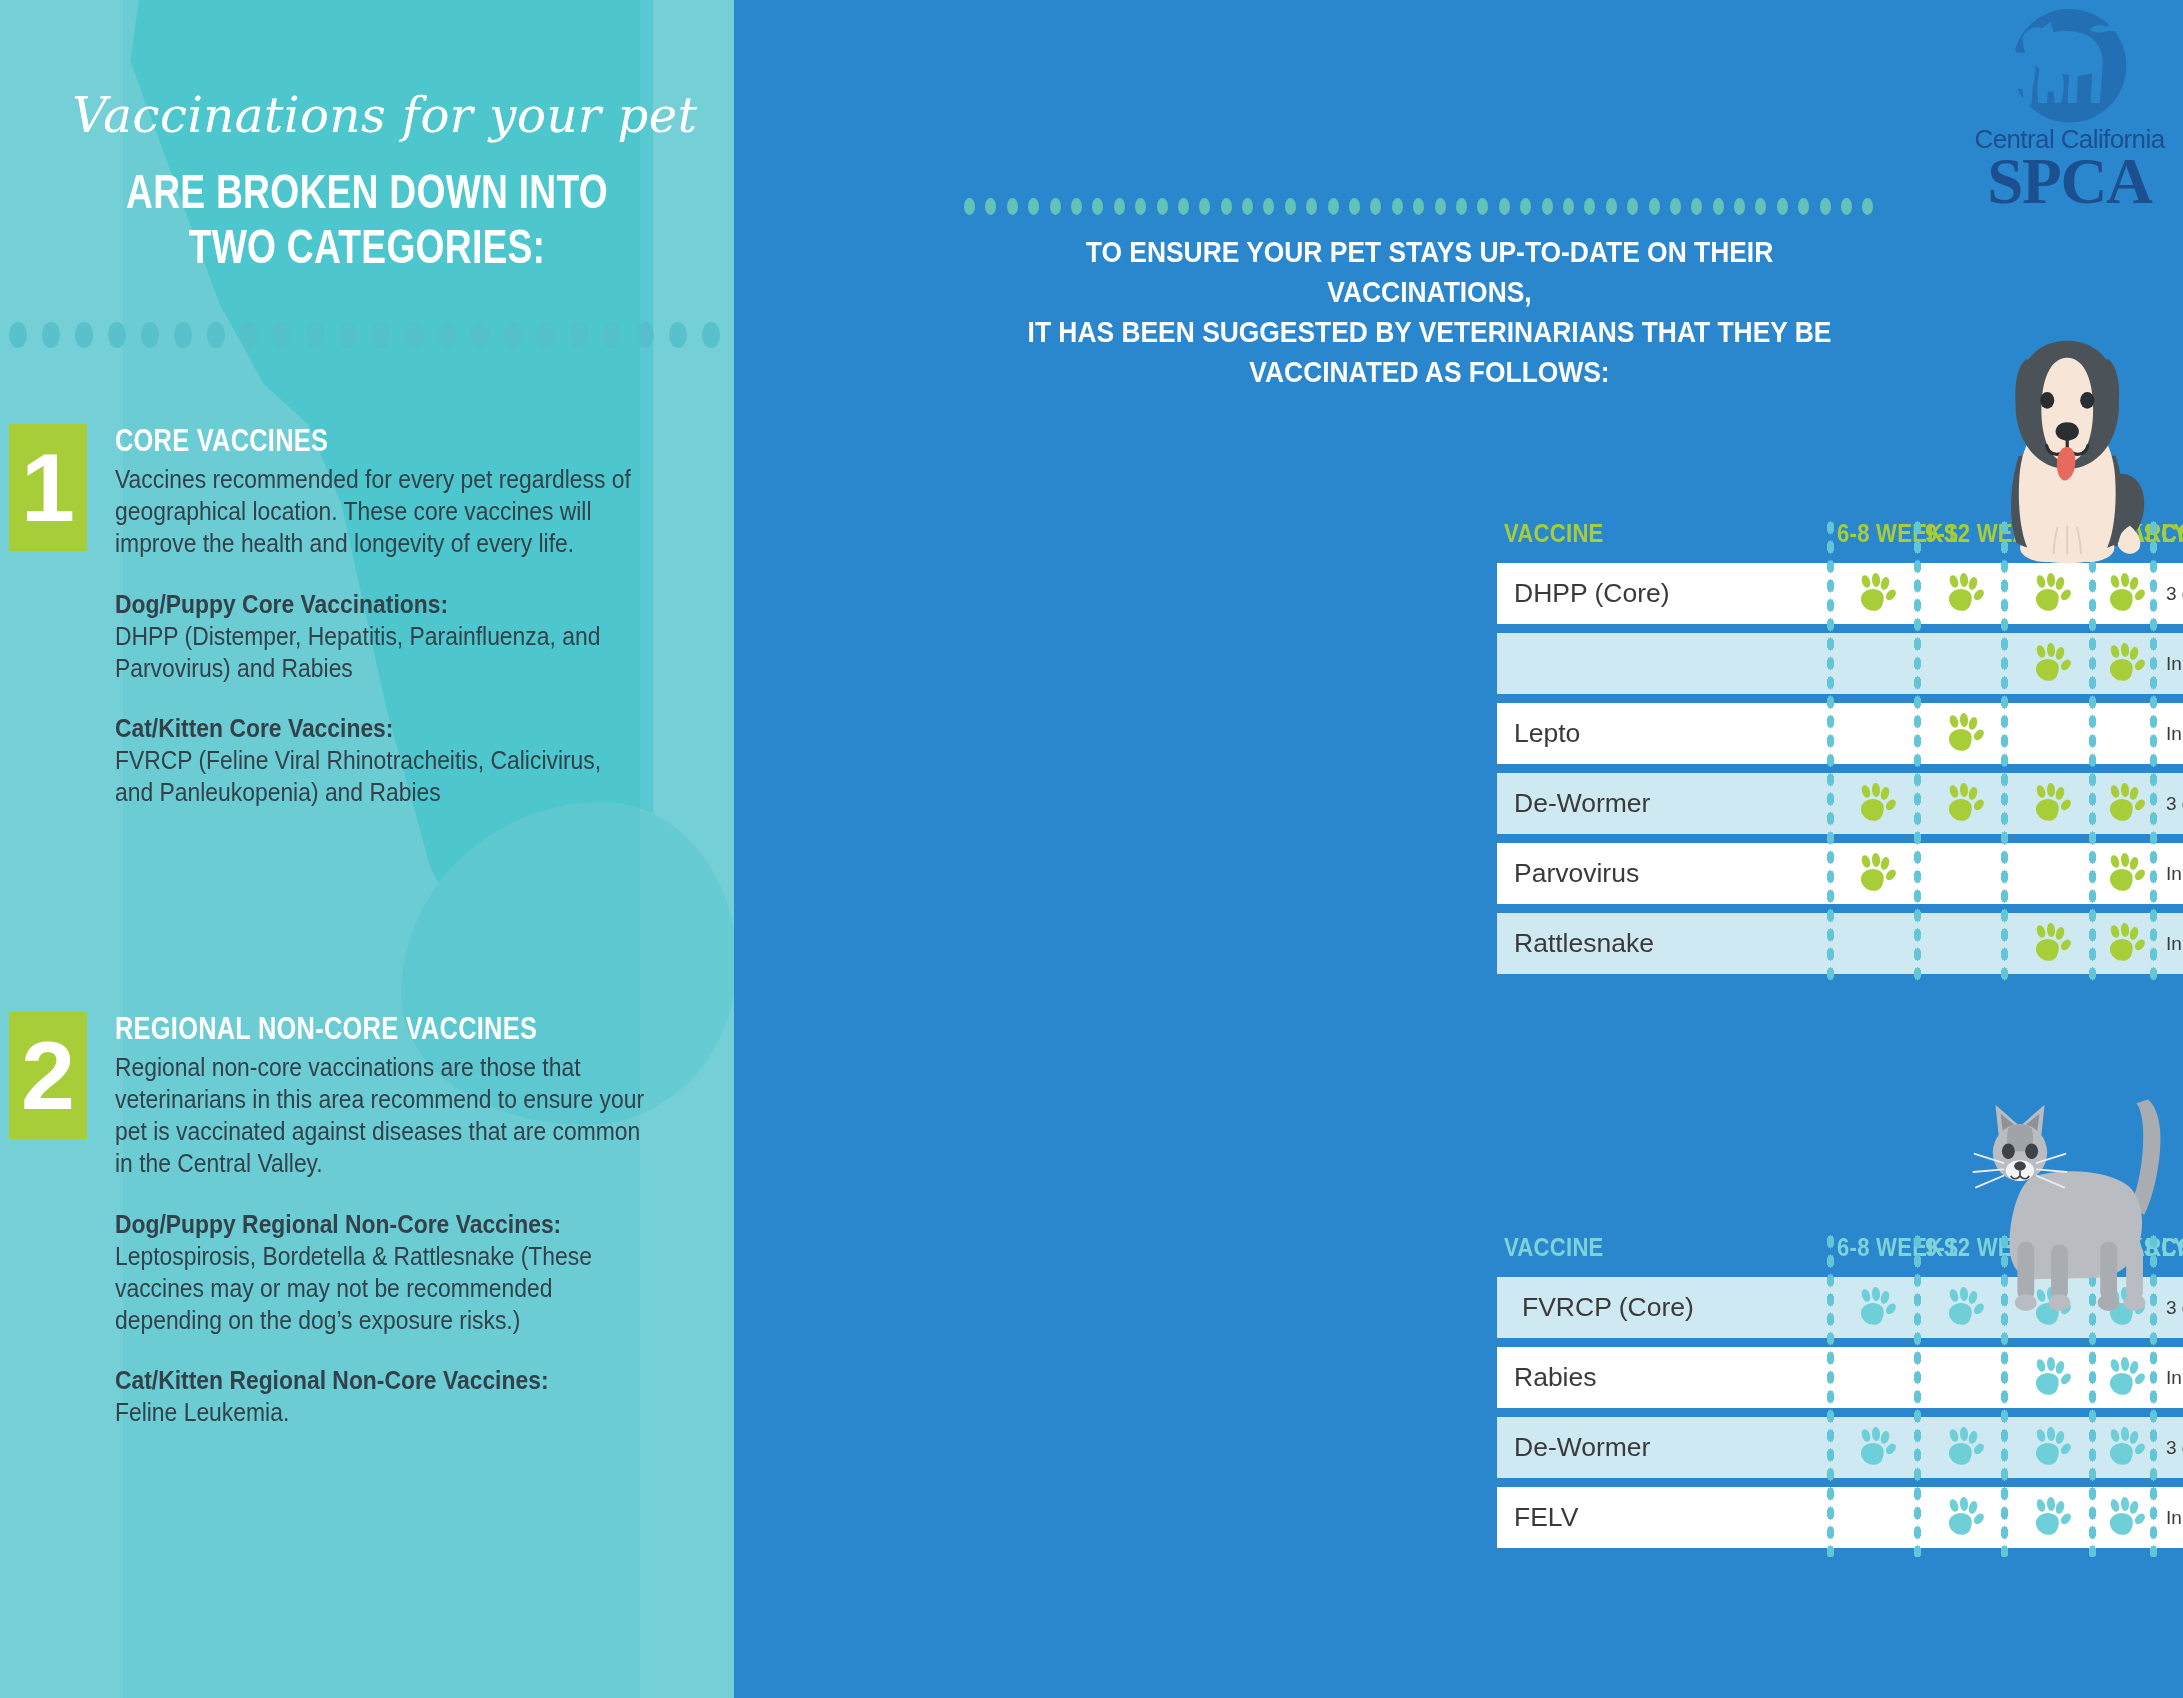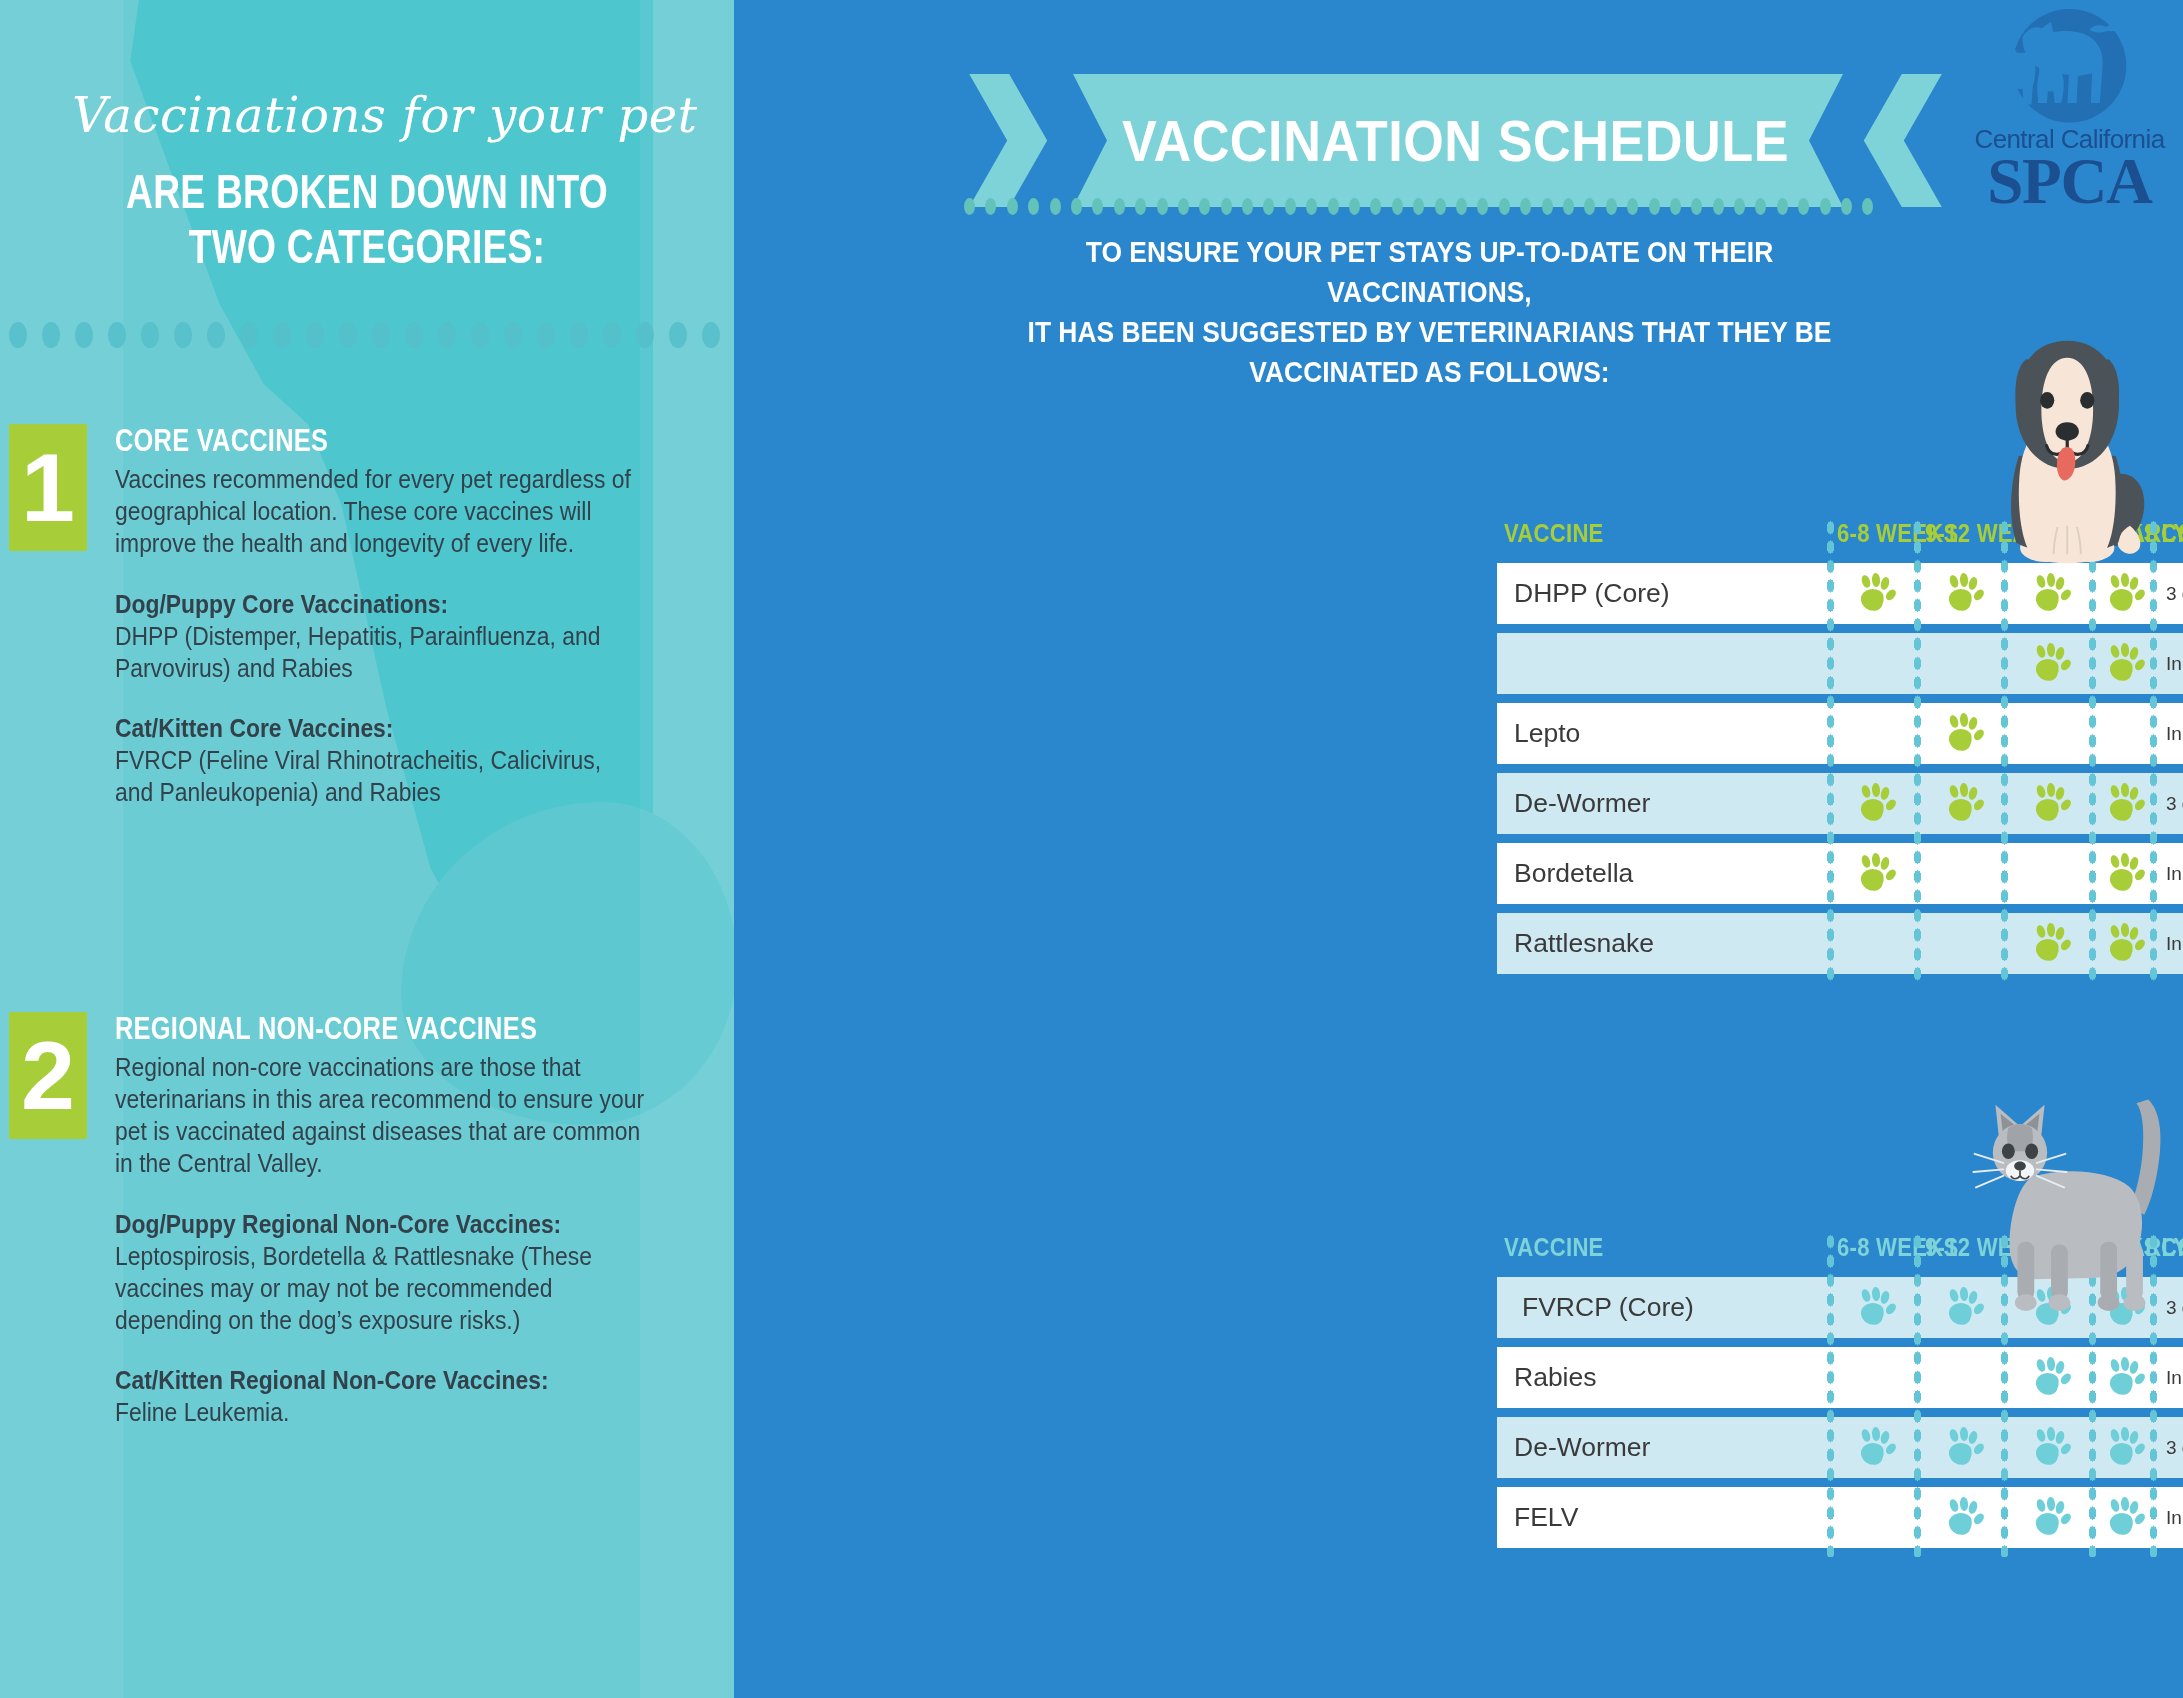--- a/index.html
+++ b/index.html
@@ -246,26 +246,20 @@
           <div class="sec-gap"></div>
           <div class="sec-p b">Cat/Kitten Regional Non-Core Vaccines:</div>
           <div class="sec-p">Feline Leukemia.</div>
         </div>
       </div>
     </div>
 </div>
 
 <div id="right-panel">
 
-  <div id="banner">
-    <div class="chev l"></div>
-    <div class="ribbon-mid"></div>
-    <div class="chev r"></div>
-    <div id="banner-title">VACCINATION SCHEDULE</div>
-  </div>
 
   <div id="banner-dots">
       <i></i>
       <i></i>
       <i></i>
       <i></i>
       <i></i>
       <i></i>
       <i></i>
       <i></i>
@@ -439,21 +433,21 @@
             <b class="t1"></b>
             <b class="t2"></b>
             <b class="t3"></b>
             <b class="t4"></b>
           </span>
         </div>
         <div class="cell cmt" style="left: 660px; width: 725px;">3 doses 3 weeks apart, then yearly.</div>
       </div>
       <div class="trow w">
         <div class="rowbg"></div>
-        <div class="cell vac" style="left: 0px; width: 323px;">Bordetella</div>
+        <div class="cell vac" style="left: 0px; width: 323px;">Parvovirus</div>
         <div class="cell paw" style="left: 336px; width: 87px;">
           <span class="pawicon">
             <b class="pad"></b>
             <b class="t1"></b>
             <b class="t2"></b>
             <b class="t3"></b>
             <b class="t4"></b>
           </span>
         </div>
         <div class="cell paw" style="left: 424px; width: 87px;"></div>

